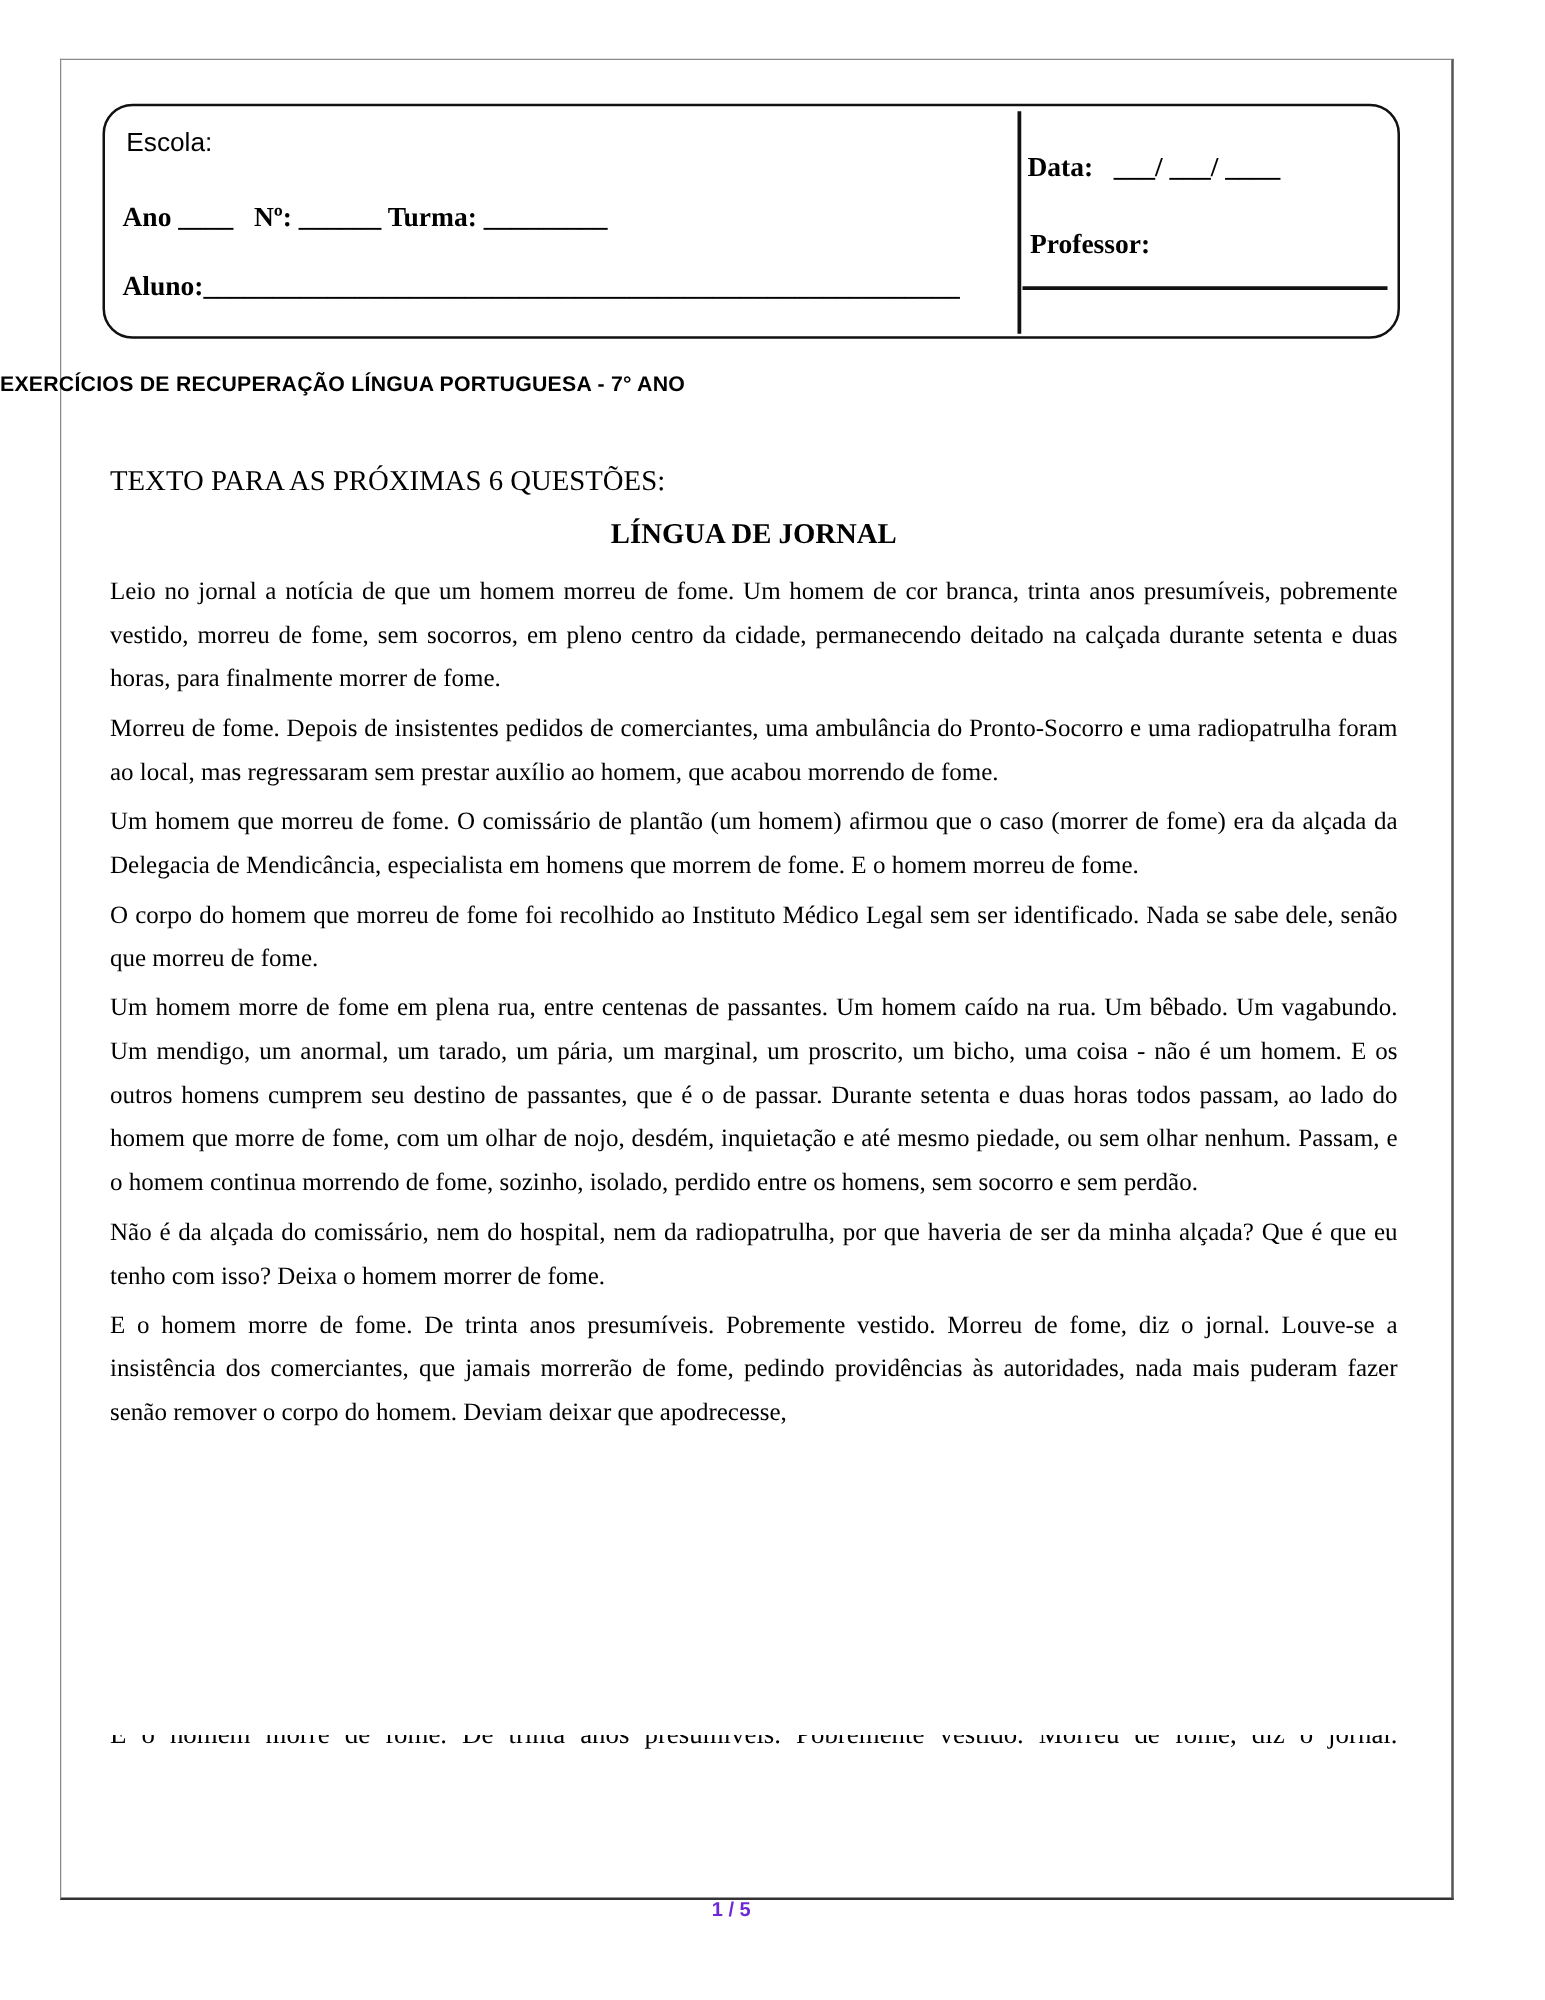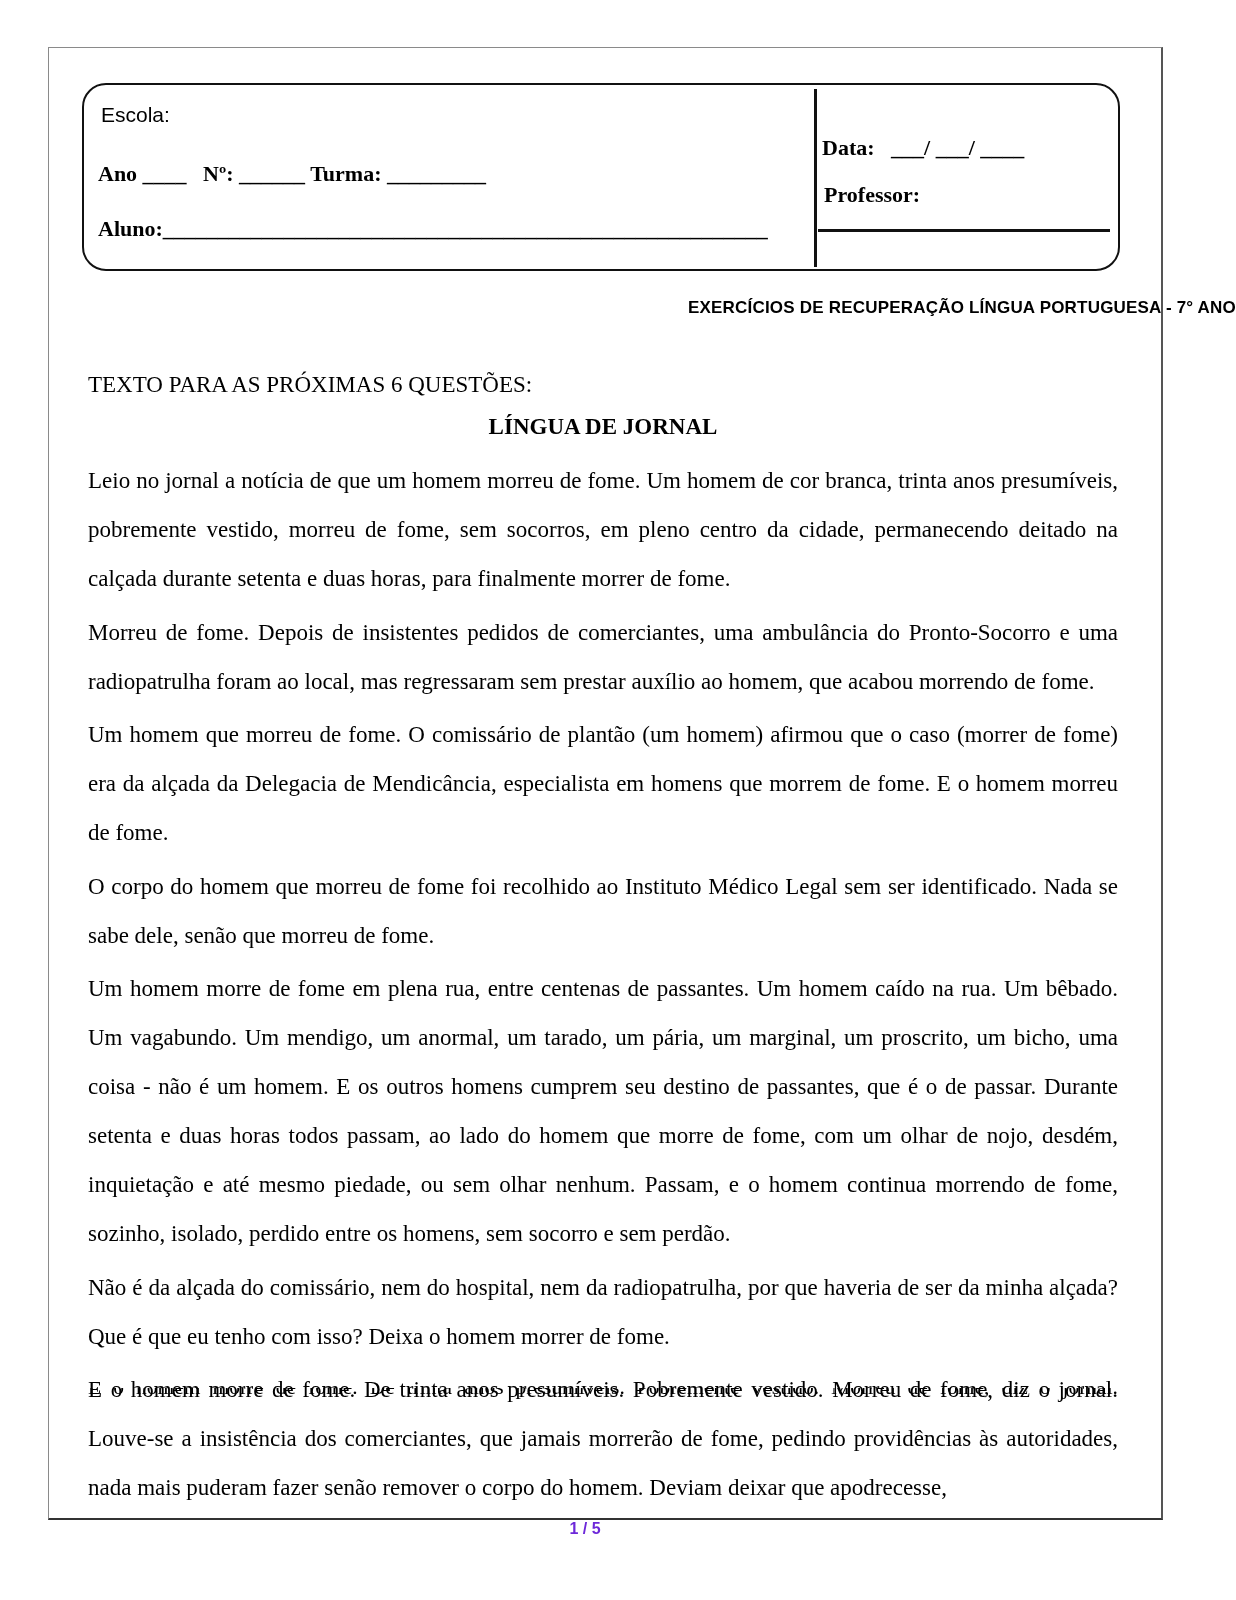--- a/index.html
+++ b/index.html
@@ -14,31 +14,31 @@
       position: absolute; left: 82px; top: 83px; width: 1038px; height: 188px;
       border: 2px solid #111; border-radius: 24px; box-sizing: border-box;
     }
     .header-divider { position: absolute; left: 730px; top: 4px; width: 3px; height: 178px; background: #111; }
     .header-rule { position: absolute; left: 734px; top: 144px; width: 292px; height: 3px; background: #111; }
     .sans { font-family: "Liberation Sans", sans-serif; }
     .serif { font-family: "Liberation Serif", serif; }
     .field { position: absolute; font-size: 22px; color: #000; white-space: pre; }
     .field.bold { font-weight: bold; }
     .exercise-title {
-      position: absolute; left: 0; top: 298px; width: 1236px; text-align: right;
+      position: absolute; left: 0; top: 298px; width: 1236px; text-align: left;
       font-size: 17px; font-weight: bold; letter-spacing: 0.2px; color: #000;
     }
     .intro { position: absolute; left: 88px; top: 372px; font-size: 23px; color: #000; }
     .text-title {
       position: absolute; left: 0; top: 414px; width: 1206px; text-align: center;
       font-size: 23px; font-weight: bold; color: #000;
     }
     .body-text {
       position: absolute; left: 88px; top: 456px; width: 1030px;
-      font-size: 23px; line-height: 49px; color: #000; text-align: justify;
+      font-size: 20px; line-height: 35px; color: #000; text-align: justify;
     }
     .body-text p { margin: 0 0 4.5px 0; text-align: justify; }
     .overlap-line {
       position: absolute; left: 88px; top: 1388px; width: 1030px; height: 16px;
       overflow: hidden; font-size: 21.5px; line-height: 16px; color: #000;
     }
     .overlap-line span { display: block; margin-top: -9px; text-align: justify; text-align-last: justify; }
     .page-number {
       position: absolute; left: 0; top: 1520px; width: 1170px; text-align: center;
       font-size: 16px; font-weight: bold; color: #6d28d9;
@@ -47,21 +47,21 @@
 </head>
 <body>
 
 <div class="page-frame"></div>
 
 <div class="header-box">
   <div class="field sans" style="left:17px; top:18px; font-size:21px;">Escola:</div>
   <div class="field serif bold" style="left:14px; top:131px;">Aluno:_______________________________________________________</div>
   <div class="field serif bold" style="left:14px; top:76px;">Ano ____   Nº: ______ Turma: _________</div>
   <div class="header-divider"></div>
-  <div class="field serif bold" style="left:738px; top:36px;margin-top:14px;">Data:   ___/ ___/ ____</div>
+  <div class="field serif bold" style="left:738px; top:36px;">Data:   ___/ ___/ ____</div>
   <div class="field serif bold" style="left:740px; top:97px;">Professor:</div>
   <div class="header-rule"></div>
 </div>
 
 <div class="exercise-title sans">EXERCÍCIOS DE RECUPERAÇÃO LÍNGUA PORTUGUESA  - 7° ANO</div>
 
 <div class="intro serif">TEXTO PARA AS PRÓXIMAS 6 QUESTÕES:</div>
 
 <div class="text-title serif">LÍNGUA DE JORNAL</div>
 

